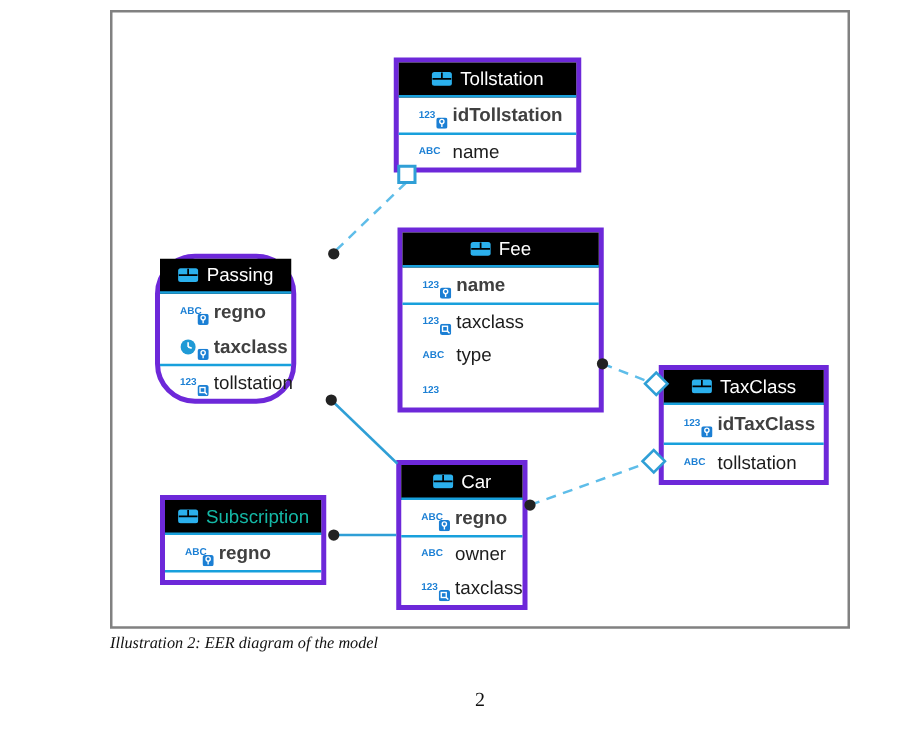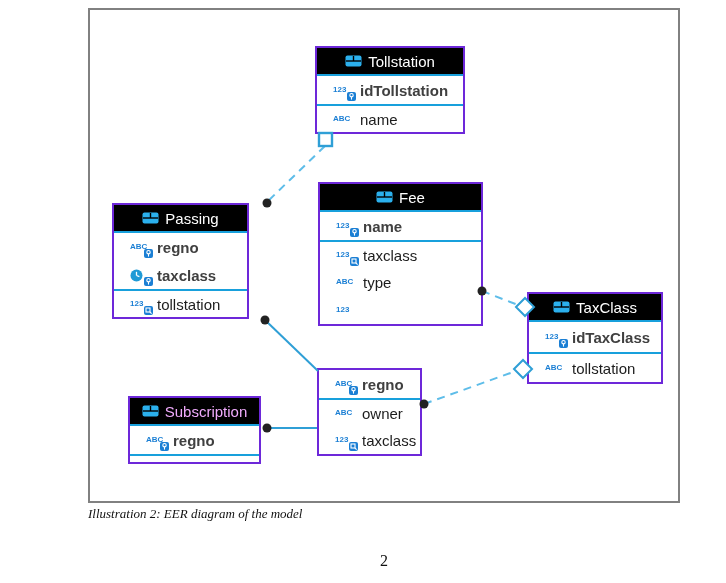--- a/index.html
+++ b/index.html
@@ -2,33 +2,33 @@
 <html><head>
 <meta charset="utf-8">
 <style>
   html,body{margin:0;padding:0;background:#fff;}
   .page{position:relative;width:726px;height:583px;background:#fff;overflow:hidden;
         font-family:"Liberation Sans",sans-serif;}
   .frame{position:absolute;left:88px;top:8px;width:592px;height:495px;
          border:2px solid #818181;background:#fff;box-sizing:border-box;}
 
   
-  .etable{position:absolute;box-sizing:border-box;border:2px solid #6d28d9;background:#fff;z-index:2;}
+  .etable{position:absolute;box-sizing:border-box;border:4px solid #6d28d9;background:#fff;z-index:2;}
   .thead{height:28px;background:#000;color:#fff;display:flex;align-items:center;justify-content:center;
          gap:6px;font-size:15px;border-bottom:2px solid #18a0dc;box-sizing:border-box;}
   .row{height:28px;display:flex;align-items:center;gap:5px;padding:0 16px;box-sizing:border-box;
        font-size:15px;color:#1c1c1c;}
   .row.pk .lbl{font-weight:700;color:#404040;}
   .row.sep{border-top:2px solid #18a0dc;}
   .row.empty{height:8px;border-top:2px solid #18a0dc;}
   .lbl{white-space:nowrap;}
 
   .t-tollstation{left:315px;top:46px;width:150px;}
   .t-fee{left:318px;top:182px;width:165px;}
-  .t-passing{left:112px;top:203px;width:137px;}
+  .t-passing{left:124px;top:203px;width:113px;border-radius:32px;}
   .t-subscription{left:128px;top:396px;width:133px;}
   .t-car{left:317px;top:368px;width:105px;}
   .t-taxclass{left:527px;top:292px;width:136px;}
   .t-taxclass .row{height:30px;}
 
   
   .ic{position:relative;width:22px;height:15px;flex:0 0 auto;display:inline-flex;align-items:center;}
   .ic .txt{font-size:8px;font-weight:700;color:#1b7fd4;line-height:1;letter-spacing:0;}
   .badge{position:absolute;right:-1px;bottom:-3px;line-height:0;}
 
@@ -175,37 +175,47 @@
 
   <div class="etable t-subscription">
     <div class="thead">
       <span class="ic" style="width:17px">
           <svg width="17" height="12">
             <rect x="0.5" y="0.5" width="16" height="11" rx="2" fill="#2bb0ed"></rect>
             <line x1="1" y1="6" x2="16" y2="6" stroke="#000" stroke-width="1.4"></line>
             <line x1="8.5" y1="1" x2="8.5" y2="6" stroke="#000" stroke-width="1.4"></line>
           </svg>
         </span>
-      <span style="color:#f0abfc">Subscription</span>
+      <span style="color:#14b8a6">Subscription</span>
     </div>
     <div class="row pk">
       <span class="ic">
           <span class="txt">ABC</span>
           <span class="badge"><svg width="9" height="9">
               <rect width="9" height="9" rx="2" fill="#1b7fd4"></rect>
               <circle cx="4.5" cy="3.2" r="1.7" fill="none" stroke="#fff" stroke-width="1.1"></circle>
               <line x1="4.5" y1="4.8" x2="4.5" y2="7.6" stroke="#fff" stroke-width="1.1"></line>
             </svg></span>
         </span>
       <span class="lbl">regno</span>
     </div>
     <div class="row empty"></div>
   </div>
 
   <div class="etable t-car">
+    <div class="thead">
+      <span class="ic" style="width:17px">
+          <svg width="17" height="12">
+            <rect x="0.5" y="0.5" width="16" height="11" rx="2" fill="#2bb0ed"></rect>
+            <line x1="1" y1="6" x2="16" y2="6" stroke="#000" stroke-width="1.4"></line>
+            <line x1="8.5" y1="1" x2="8.5" y2="6" stroke="#000" stroke-width="1.4"></line>
+          </svg>
+        </span>
+      <span style="color:#fff">Car</span>
+    </div>
     <div class="row pk">
       <span class="ic">
           <span class="txt">ABC</span>
           <span class="badge"><svg width="9" height="9">
               <rect width="9" height="9" rx="2" fill="#1b7fd4"></rect>
               <circle cx="4.5" cy="3.2" r="1.7" fill="none" stroke="#fff" stroke-width="1.1"></circle>
               <line x1="4.5" y1="4.8" x2="4.5" y2="7.6" stroke="#fff" stroke-width="1.1"></line>
             </svg></span>
         </span>
       <span class="lbl">regno</span>

